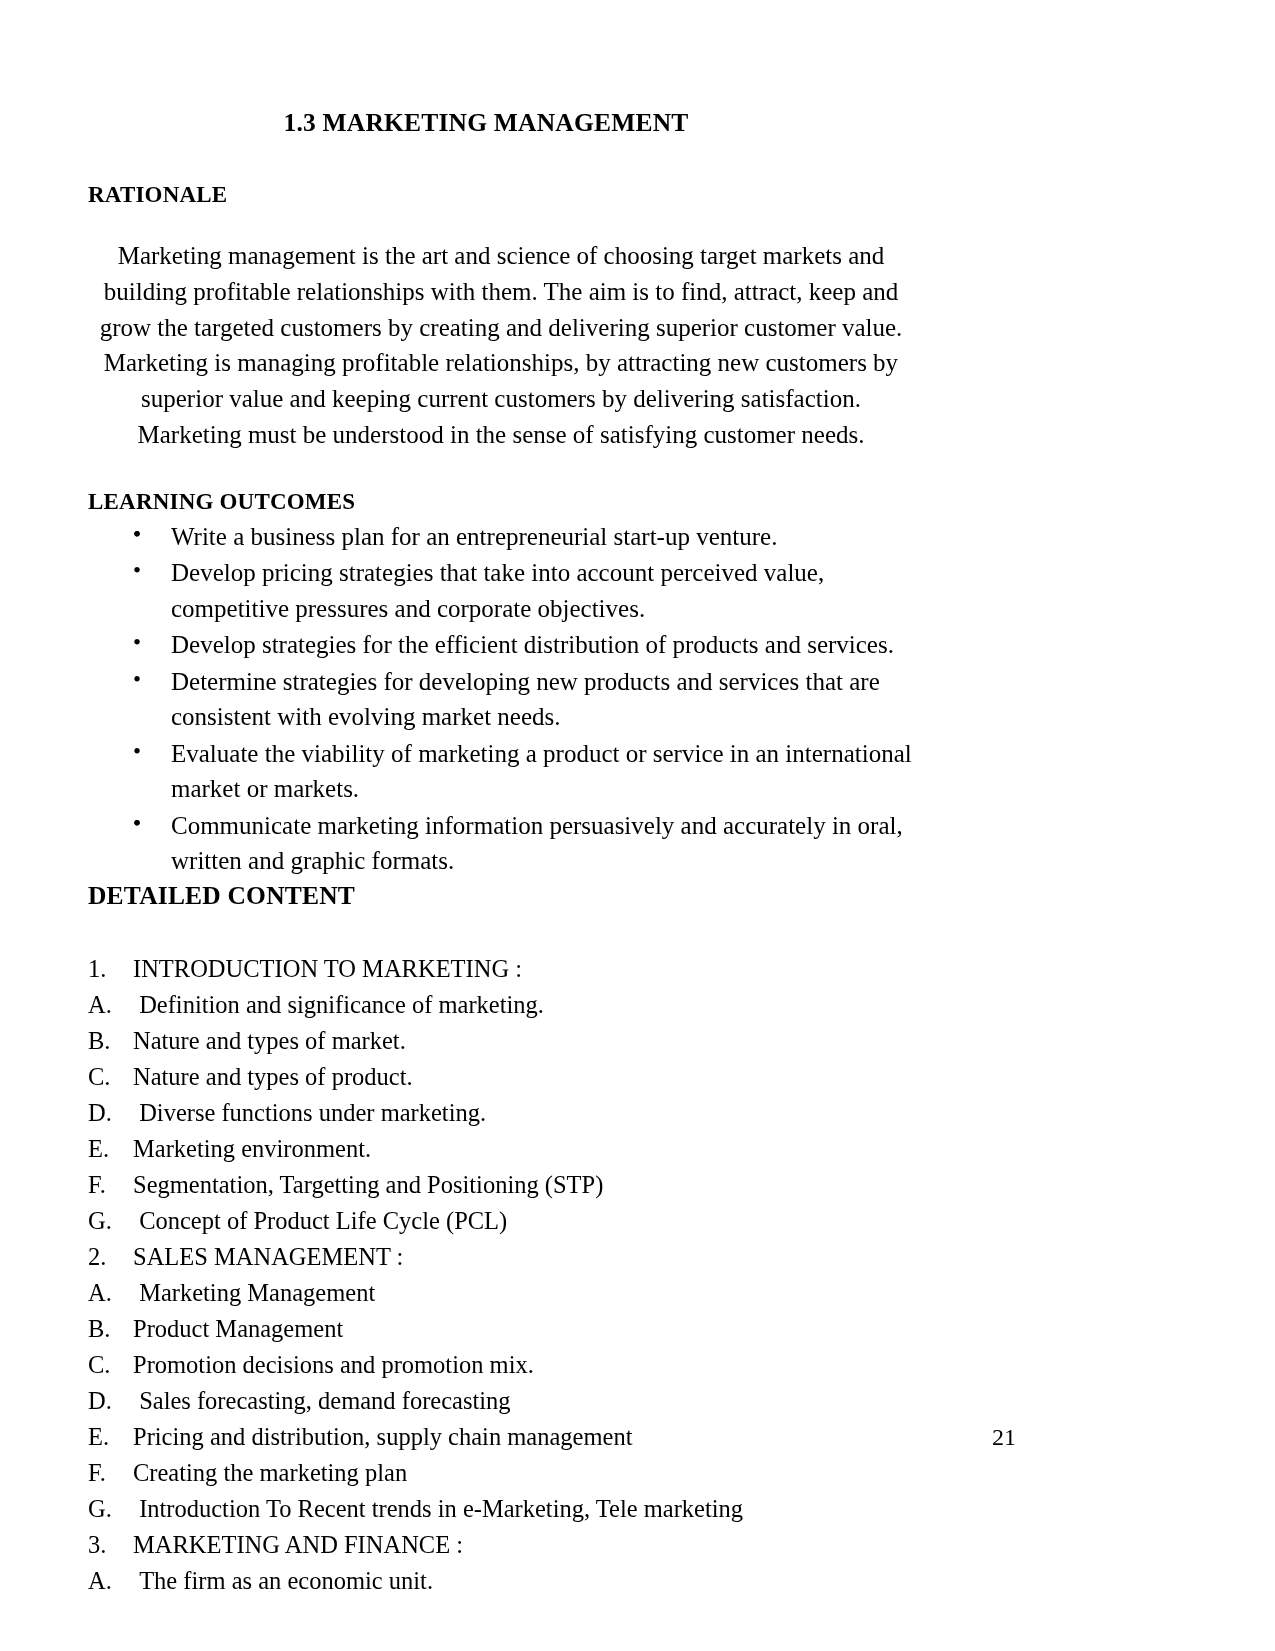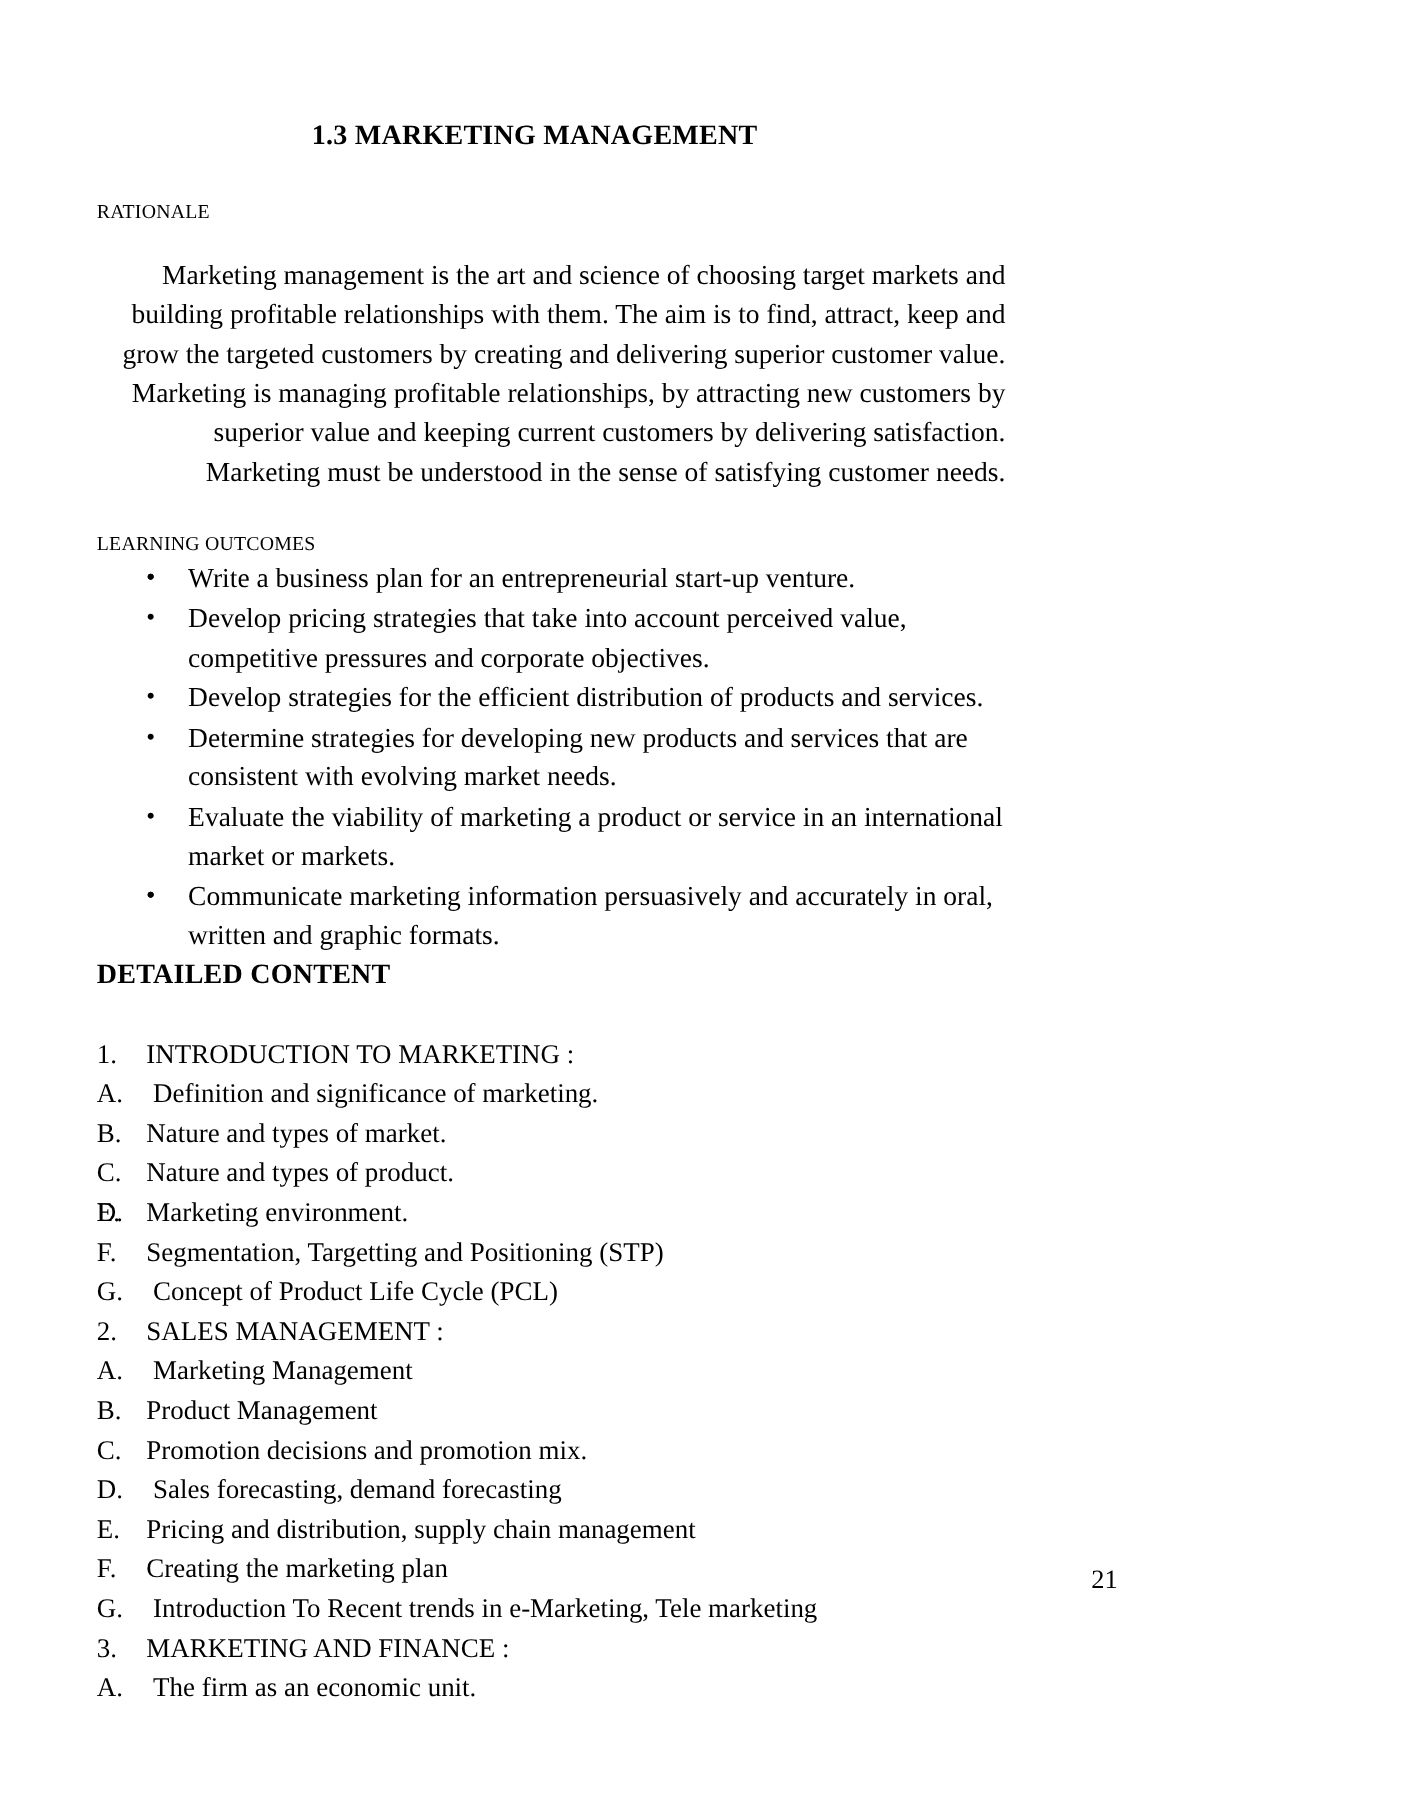--- a/index.html
+++ b/index.html
@@ -22,33 +22,33 @@
   }
   .doc-title {
     text-align: center;
     font-size: 25.5px;
     font-weight: bold;
     letter-spacing: 0.2px;
     margin: 0 0 44px 0;
     padding-right: 36px;
   }
   .section-heading {
-    font-size: 18px;
-    font-weight: normal;
+    font-size: 23px;
+    font-weight: bold;
     margin: 0 0 30px 0;
     letter-spacing: 0.2px;
   }
   .section-heading.tight {
     margin-bottom: 4px;
   }
   .body-para {
     font-size: 25px;
     line-height: 1.43;
     margin: 0 0 36px 0;
-    text-align: right;
+    text-align: center;
     padding-right: 6px;
   }
   ul.outcomes {
     list-style: none;
     margin: 0 0 0 0;
     padding: 0;
   }
   ul.outcomes li {
     position: relative;
     font-size: 25px;
@@ -128,21 +128,21 @@
       <li><span class="bullet">•</span><span>Communicate marketing information persuasively and accurately in oral, written and graphic formats.</span></li>
     </ul>
 
   <div class="detailed-heading">DETAILED CONTENT</div>
 
   <ol class="content-list">
       <li><span class="marker">1.</span><span>INTRODUCTION TO MARKETING :</span></li>
       <li><span class="marker">A.</span><span> Definition and significance of marketing.</span></li>
       <li><span class="marker">B.</span><span>Nature and types of market.</span></li>
       <li><span class="marker">C.</span><span>Nature and types of product.</span></li>
-      <li><span class="marker">D.</span></li>
+      <li><span class="marker">D.</span><span> Diverse functions under marketing.</span></li>
       <li><span class="marker">E.</span><span>Marketing environment.</span></li>
       <li><span class="marker">F.</span><span>Segmentation, Targetting and Positioning (STP)</span></li>
       <li><span class="marker">G.</span><span> Concept of Product Life Cycle (PCL)</span></li>
       <li><span class="marker">2.</span><span>SALES MANAGEMENT :</span></li>
       <li><span class="marker">A.</span><span> Marketing Management</span></li>
       <li><span class="marker">B.</span><span>Product Management</span></li>
       <li><span class="marker">C.</span><span>Promotion decisions and promotion mix.</span></li>
       <li><span class="marker">D.</span><span> Sales forecasting, demand forecasting</span></li>
       <li><span class="marker">E.</span><span>Pricing and distribution, supply chain management</span></li>
       <li><span class="marker">F.</span><span>Creating the marketing plan</span></li>

